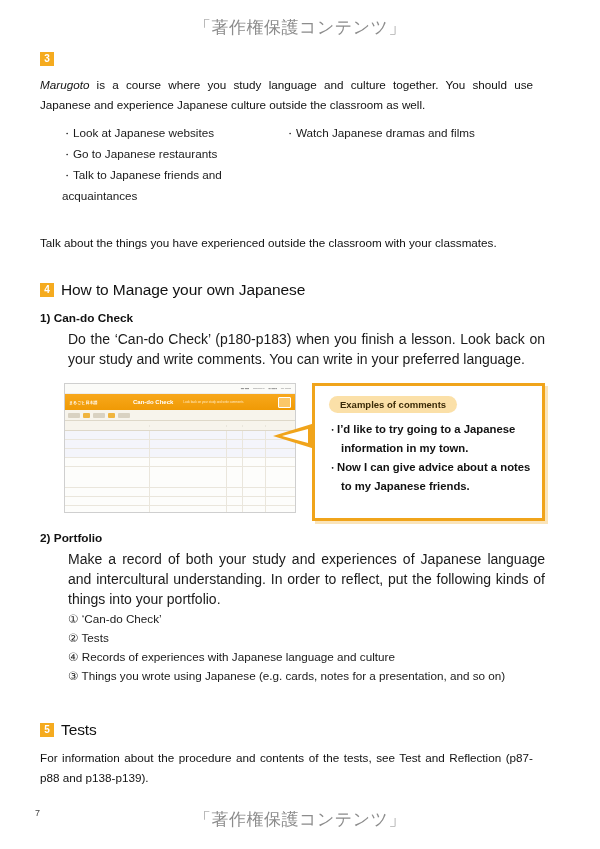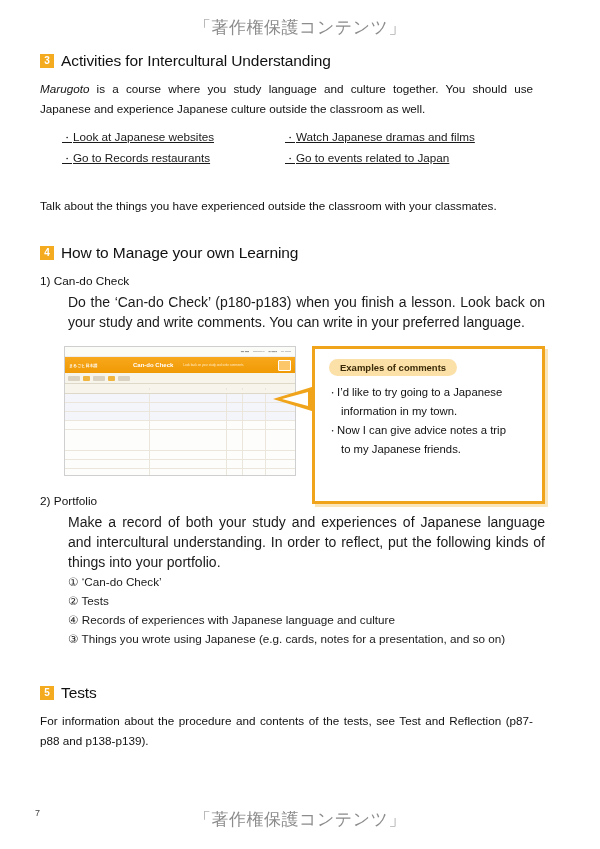--- a/index.html
+++ b/index.html
@@ -82,21 +82,20 @@
     color: #111;
   }
   .ital { font-style: italic; }
 
   
   .bullets {
     margin-top: 8px;
     position: relative;
     font-size: 11.7px;
     line-height: 20px;
-    text-decoration: underline;
   }
   .bullet-row {
     display: flex;
   }
   .bullet-col-a { width: 245px; padding-left: 22px; box-sizing: border-box; }
   .bullet-col-b { width: 260px; box-sizing: border-box; }
   .bullet::before {
     content: "\30FB";
     margin-right: 1px;
     font-size: 10px;
@@ -104,21 +103,21 @@
 
   .spacer-18 { height: 18px; }
   .spacer-10 { height: 10px; }
 
   
   .subitem {
     margin-top: 12px;
   }
   .subitem-head {
     font-size: 11.8px;
-    font-weight: normal;
+    font-weight: bold;
     color: #111;
   }
   .subitem-body {
     margin: 4px 0 0 28px;
     font-size: 14px;
     line-height: 20px;
     text-align: justify;
   }
   .circle-list {
     margin: 0 0 0 28px;
@@ -266,21 +265,21 @@
     border-right: 26px solid #ffffff;
     z-index: 4;
   }
 
   
   .callout {
     position: absolute;
     left: 272px;
     top: 0;
     width: 233px;
-    height: 158px;
+    height: 138px;
     border: 3px solid #f0a41b;
     background: #ffffff;
     box-sizing: border-box;
     z-index: 2;
     box-shadow: 3px 3px 0 rgba(240,164,27,0.30);
   }
   .callout-label {
     display: inline-block;
     margin: 10px 0 0 14px;
     background: #fbe0a8;
@@ -304,65 +303,66 @@
   }
   .callout-list li::before {
     content: "\30FB";
     font-size: 9px;
   }
   .callout-list .cont {
     display: block;
     text-indent: 0;
     padding-left: 6px;
   }
-  ul { padding: 0; margin: 0; }
+  ul { padding: 0; margin: 0; font-weight: bold; }
 </style>
 </head>
 <body>
 
 <div class="watermark watermark-top">「著作権保護コンテンツ」</div>
 
 <div class="content">
 
   <div class="section-head">
     <span class="sec-badge">3</span>
-    <span class="sec-title">Activities for Intercultural Understanding</span>
   </div>
 
   <p class="body"><span class="ital">Marugoto</span><span> is a course where you study language and culture together. You should use Japanese and experience Japanese culture outside the classroom as well.</span></p>
 
   <div class="bullets">
     <div class="bullet-row">
       <div class="bullet-col-a">
         <span class="bullet">Look at Japanese websites</span>
       </div>
       <div class="bullet-col-b">
         <span class="bullet">Watch Japanese dramas and films</span>
       </div>
     </div>
     <div class="bullet-row">
       <div class="bullet-col-a">
-        <span class="bullet">Go to Records restaurants</span>
-      </div>
-      <div class="bullet-col-b">
-        <span class="bullet">Go to events related to Japan</span>
+        <span class="bullet">Go to Japanese restaurants</span>
+      </div>
+    </div>
+    <div class="bullet-row">
+      <div class="bullet-col-a">
+        <span class="bullet">Talk to Japanese friends and acquaintances</span>
       </div>
     </div>
   </div>
 
   <div class="spacer-18"></div>
 
   <p class="body">Talk about the things you have experienced outside the classroom with your classmates.</p>
 
   <div class="spacer-18"></div>
   <div class="spacer-10"></div>
 
   <div class="section-head">
     <span class="sec-badge">4</span>
-    <span class="sec-title">How to Manage your own Learning</span>
+    <span class="sec-title">How to Manage your own Japanese</span>
   </div>
 
   <div class="subitem">
     <div class="subitem-head">
       <span>1)</span>
       <span>Can-do Check</span>
     </div>
     <p class="subitem-body">Do the ‘Can-do Check’ (p180-p183) when you finish a lesson. Look back on your study and write comments. You can write in your preferred language.</p>
   </div>
 
@@ -455,21 +455,21 @@
 
     </div>
 
     <div class="callout-pointer"></div>
     <div class="callout-pointer-inner"></div>
 
     <div class="callout">
       <span class="callout-label">Examples of comments</span>
       <ul class="callout-list">
         <li><span>I’d like to try going to a Japanese</span><span class="cont">information in my town.</span></li>
-        <li><span>Now I can give advice notes a trip</span><span class="cont">to my Japanese friends.</span></li>
+        <li><span>Now I can give advice about a notes</span><span class="cont">to my Japanese friends.</span></li>
       </ul>
     </div>
   </div>
 
   <div class="subitem" style="margin-top:16px;">
     <div class="subitem-head">
       <span>2)</span>
       <span>Portfolio</span>
     </div>
     <p class="subitem-body">Make a record of both your study and experiences of Japanese language and intercultural understanding. In order to reflect, put the following kinds of things into your portfolio.</p>

